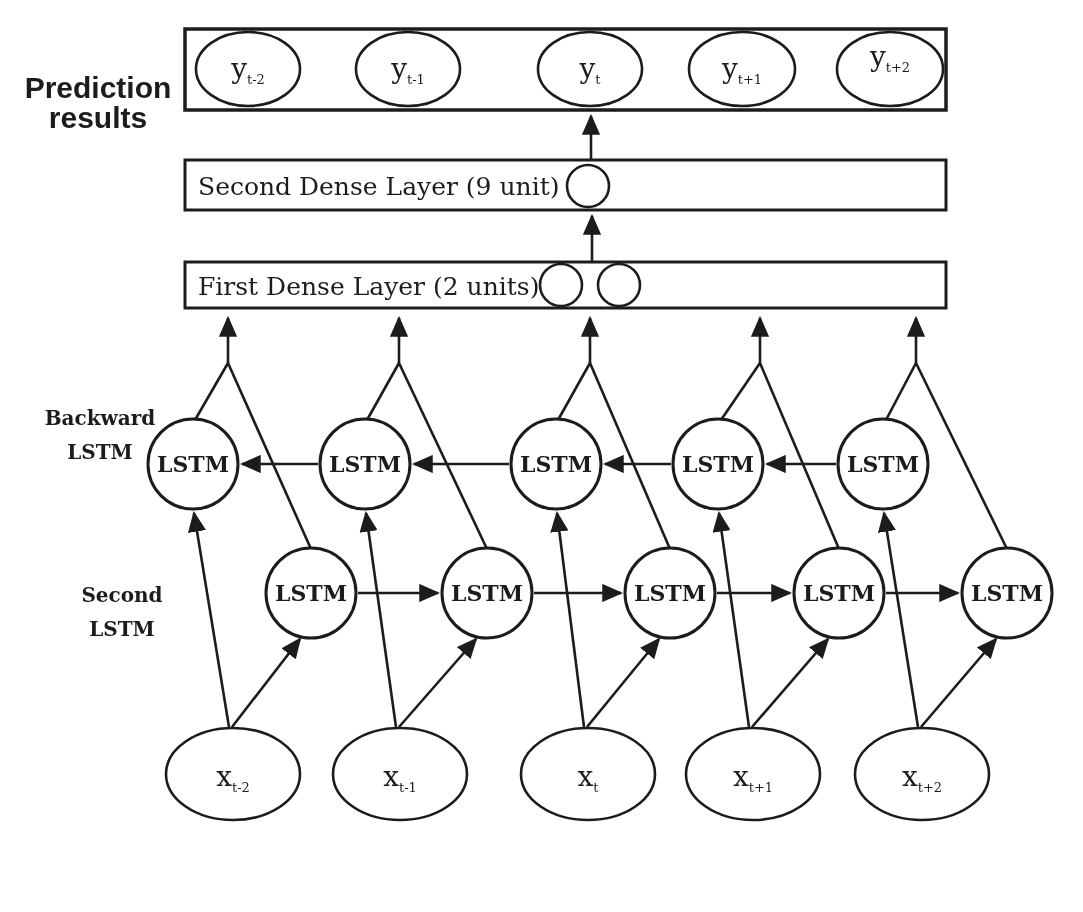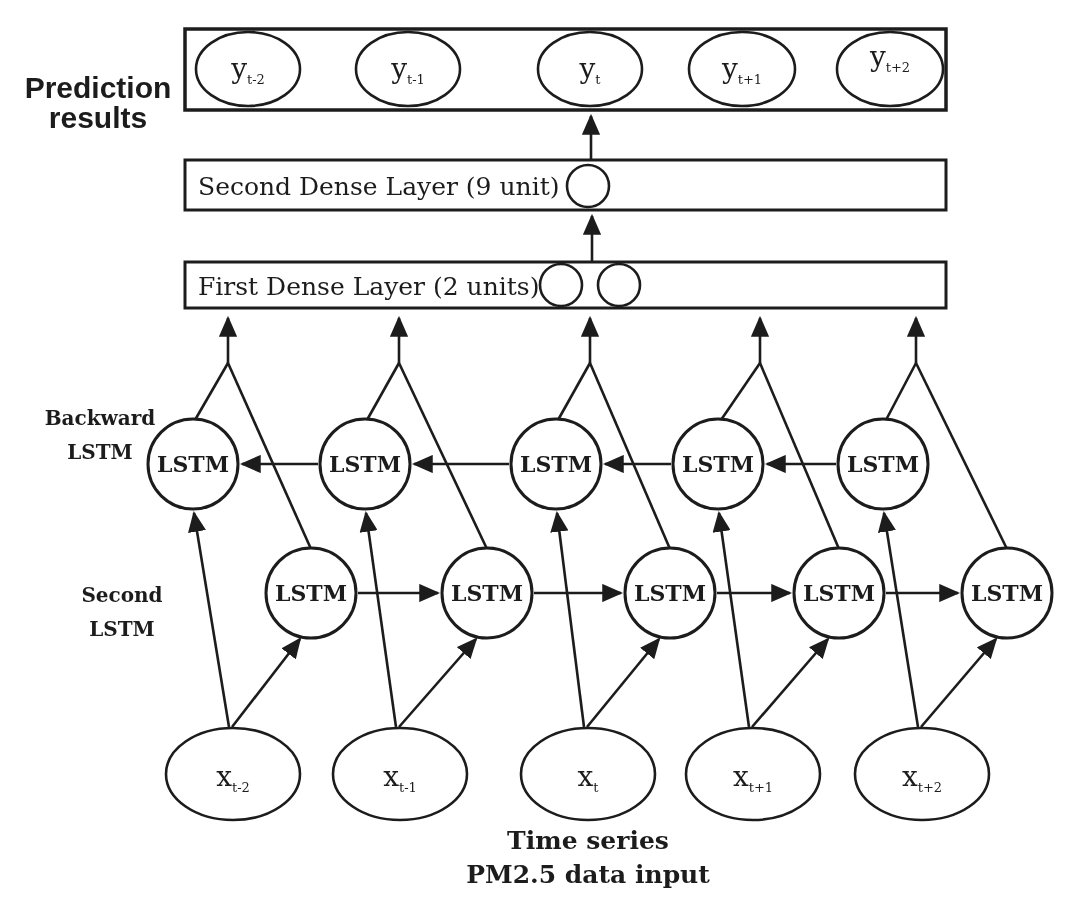--- a/index.html
+++ b/index.html
@@ -169,18 +169,14 @@
   <div class="txt lstm-label" style="left:670px;top:593px;">LSTM</div>
   <div class="txt lstm-label" style="left:839px;top:593px;">LSTM</div>
   <div class="txt lstm-label" style="left:1007px;top:593px;">LSTM</div>
 
   <div class="txt node-label" style="left:233px;top:776px;"><span>x</span><sub>t-2</sub></div>
   <div class="txt node-label" style="left:400px;top:776px;"><span>x</span><sub>t-1</sub></div>
   <div class="txt node-label" style="left:588px;top:776px;"><span>x</span><sub>t</sub></div>
   <div class="txt node-label" style="left:753px;top:776px;"><span>x</span><sub>t+1</sub></div>
   <div class="txt node-label" style="left:922px;top:776px;"><span>x</span><sub>t+2</sub></div>
 
-  <div class="txt caption" style="left:588px;top:858px;">
-    <span class="line-block">Time series</span>
-    <span class="line-block">PM2.5 data input</span>
-  </div>
 
 </div>
 
 </body></html>

